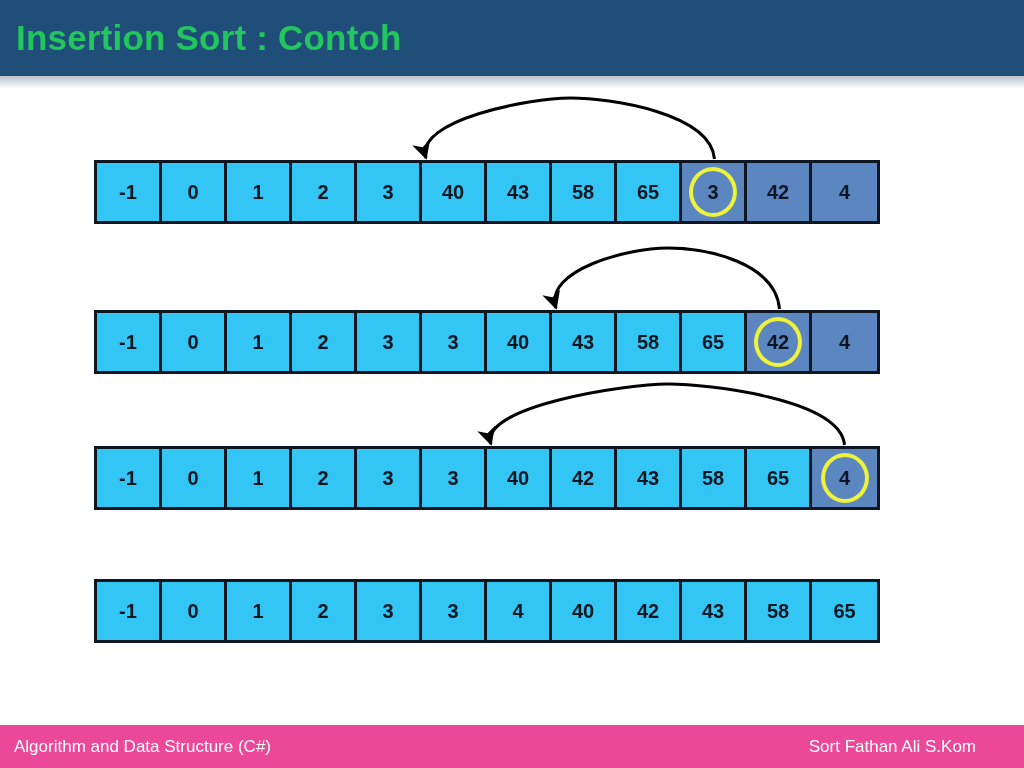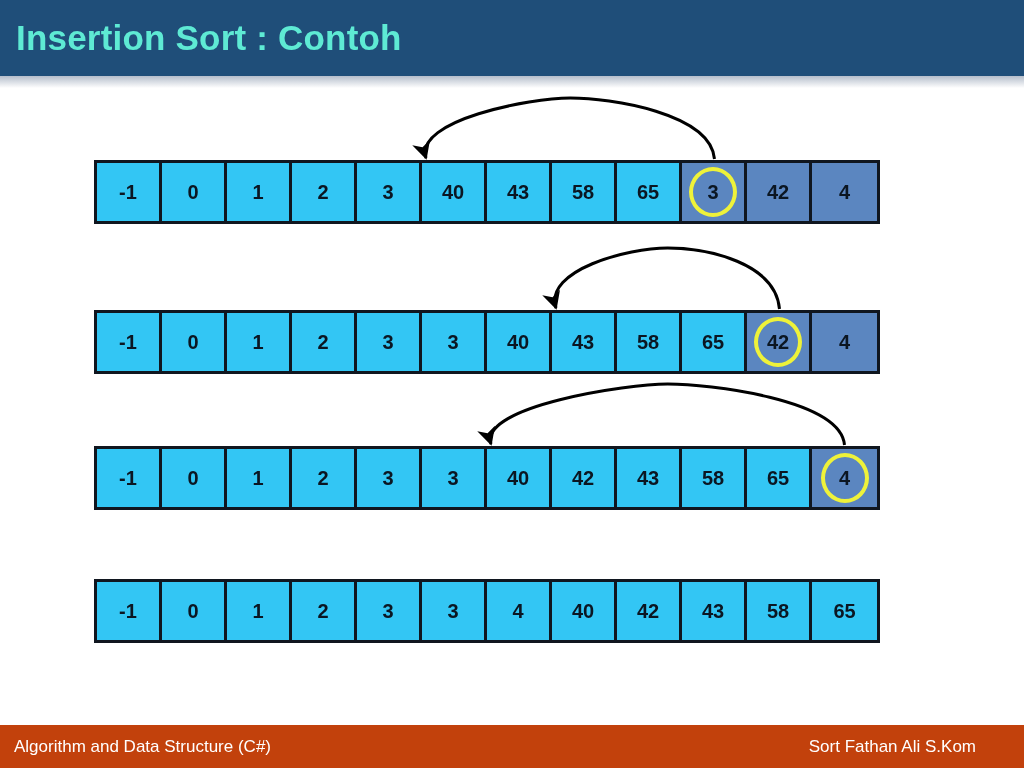--- a/index.html
+++ b/index.html
@@ -24,21 +24,21 @@
     width: 1024px;
     height: 76px;
     background: #1f4e79;
     box-sizing: border-box;
   }
   #slide-header .title-text {
     position: absolute;
     left: 16px;
     top: 50%;
     transform: translateY(-50%);
-    color: #5eead4;
+    color: #22c55e;
     font-size: 35px;
     font-weight: bold;
     letter-spacing: 0.2px;
     white-space: nowrap;
   }
   #header-shadow {
     position: absolute;
     left: 0;
     top: 76px;
     width: 1024px;
@@ -119,21 +119,21 @@
     z-index: 5;
   }
 
   
   #slide-footer {
     position: absolute;
     left: 0;
     top: 725px;
     width: 1024px;
     height: 43px;
-    background: #c2410c;
+    background: #ec4899;
   }
   #slide-footer .footer-left {
     position: absolute;
     left: 14px;
     top: 50%;
     transform: translateY(-50%);
     color: #ffffff;
     font-size: 17px;
     white-space: nowrap;
   }

